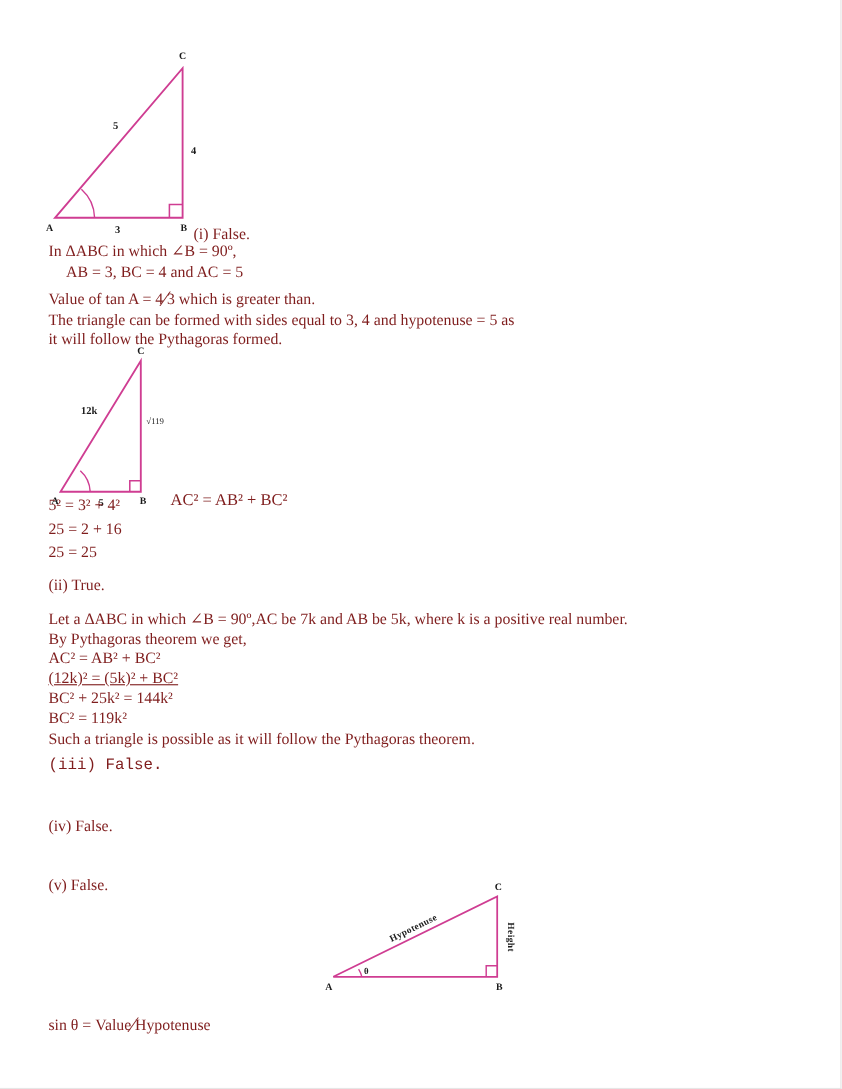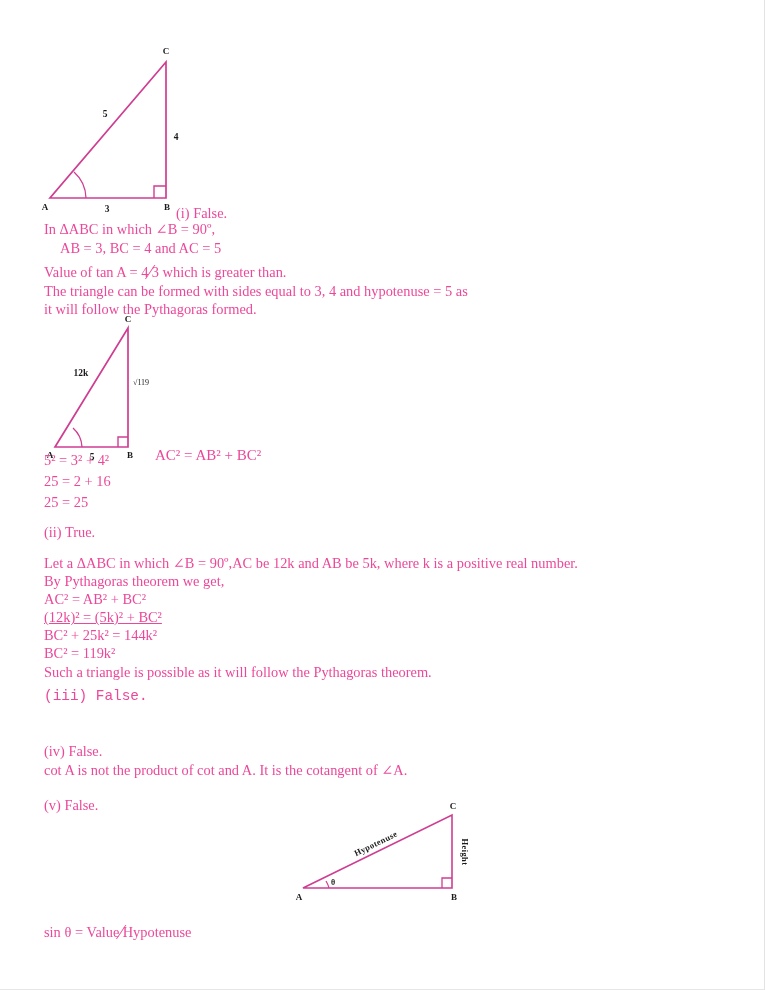--- a/index.html
+++ b/index.html
@@ -23,21 +23,21 @@
     background: #ffffff;
     box-sizing: border-box;
     border-right: 1px solid #e3e3e3;
     border-bottom: 1px solid #e6e6e6;
   }
   .abs { position: absolute; }
   .txt {
     font-family: "Liberation Serif", "DejaVu Serif", serif;
     font-size: 14.4px;
     line-height: 19px;
-    color: #ec4899;
+    color: #7f1d1d;
     white-space: nowrap;
   }
   .bigslash {
     font-size: 20px;
     line-height: 0;
     position: relative;
     top: 2px;
     font-family: "Liberation Serif", "DejaVu Serif", serif;
   }
   
@@ -107,32 +107,31 @@
 
   <div class="abs txt" style="left:155px; top:446px; font-size:15px;">
     <span>AC² = AB² + BC²</span>
   </div>
 
   <div class="abs txt" style="left:44px; top:451px;">5² = 3² + 4²</div>
   <div class="abs txt" style="left:44px; top:472px;">25 = 2 + 16</div>
   <div class="abs txt" style="left:44px; top:493px;">25 = 25</div>
 
   <div class="abs txt" style="left:44px; top:523px;">(ii) True.</div>
-  <div class="abs txt" style="left:44px; top:554px;">Let a ΔABC in which ∠B = 90º,AC be 12k and AB be 5k, where k is a positive real number.</div>
+  <div class="abs txt" style="left:44px; top:554px;">Let a ΔABC in which ∠B = 90º,AC be 7k and AB be 5k, where k is a positive real number.</div>
   <div class="abs txt" style="left:44px; top:572px;">By Pythagoras theorem we get,</div>
   <div class="abs txt" style="left:44px; top:590px;">AC² = AB² + BC²</div>
   <div class="abs txt" style="left:44px; top:608px;text-decoration:underline;">(12k)² = (5k)² + BC²</div>
   <div class="abs txt" style="left:44px; top:626px;">BC² + 25k² = 144k²</div>
   <div class="abs txt" style="left:44px; top:644px;">BC² = 119k²</div>
   <div class="abs txt" style="left:44px; top:663px;text-align:center;">Such a triangle is possible as it will follow the Pythagoras theorem.</div>
 
   <div class="abs txt" style="left:44px; top:687px;font-family:Liberation Mono, monospace;">(iii) False.</div>
 
   <div class="abs txt" style="left:44px; top:742px;">(iv) False.</div>
-  <div class="abs txt" style="left:44px; top:761px;">cot A is not the product of cot and A. It is the cotangent of ∠A.</div>
 
   <div class="abs txt" style="left:44px; top:796px;">(v) False.</div>
 
   <div class="figure" style="left:285px; top:800px; width:210px; height:110px;">
     <svg width="210" height="110" viewBox="0 0 210 110">
 
       <path d="M18,88 L167,88 L167,15 Z" fill="none" stroke="#cf3d92" stroke-width="1.6"></path>
       <path d="M157,88 L157,78 L167,78" fill="none" stroke="#cf3d92" stroke-width="1.3"></path>
       <path d="M44,88 A26,26 0 0 0 41,81" fill="none" stroke="#cf3d92" stroke-width="1.2"></path>
       <text class="tlabel theta" x="48" y="85" text-anchor="middle">θ</text>

